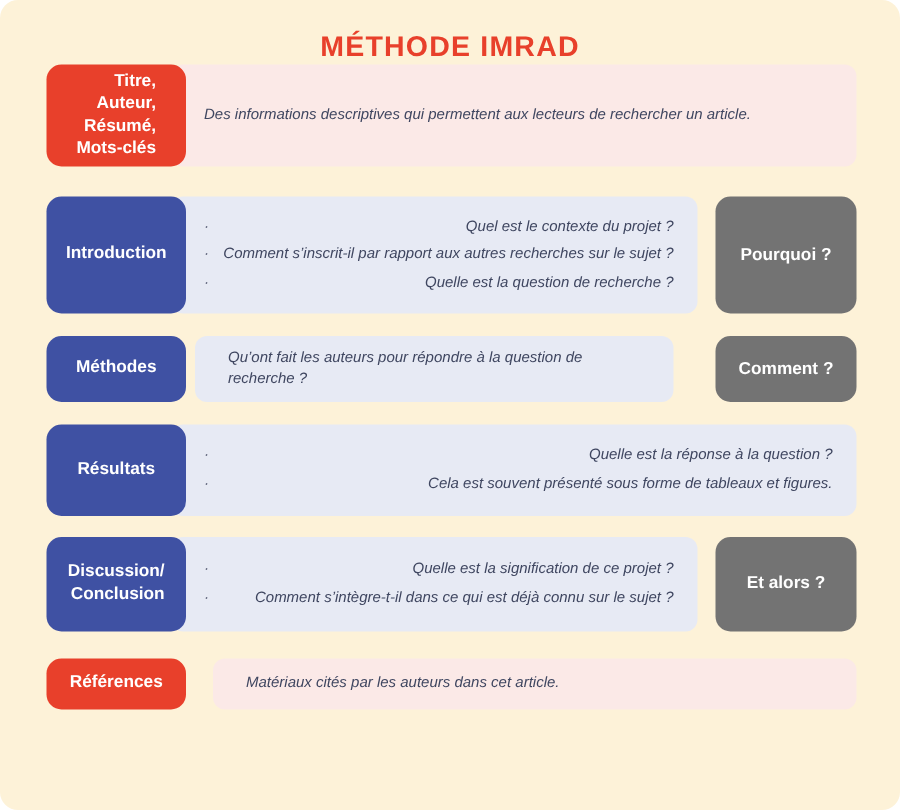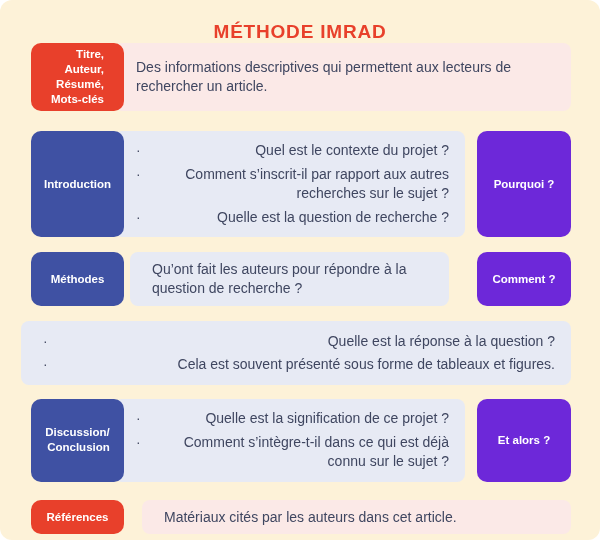--- a/index.html
+++ b/index.html
@@ -51,36 +51,37 @@
   }
   .label.red  { background: #E8402B; }
   .label.blue { background: #3F51A3; }
   .panel {
     flex: 1 1 auto;
     margin-left: -10px;
     border-radius: 8px;
     padding: 8px 16px 8px 22px;
     display: flex; flex-direction: column; justify-content: center;
     color: #3F4660;
-    font-size: 14px;
+    font-size: 10px;
     line-height: 1.35;
+    font-style: italic;
   }
   .panel.pink { background: #FBE9E7; }
   .panel.lav  { background: #E7EAF4; }
   .bullet { display: flex; margin: 2.5px 0; }
   .bullet .dot {
     flex: 0 0 12px;
     color: #4A5068;
     line-height: 1.35;
   }
   .bullet .btxt { flex: 1 1 auto; text-align: right; }
   .tag {
     width: 94px; flex: 0 0 94px;
     margin-left: 12px;
-    background: #6d28d9;
+    background: #737373;
     border-radius: 10px;
     color: #ffffff;
     font-size: 11.5px;
     font-weight: bold;
     display: flex; align-items: center; justify-content: center;
     text-align: center;
   }
 </style>
 </head>
 <body>
@@ -122,20 +123,21 @@
 
     <div class="row mb3 h-r3">
       <div class="label blue h-r3">Méthodes</div>
       <div class="panel lav">
         <div>Qu’ont fait les auteurs pour répondre à la question de recherche ?</div>
       </div>
       <div class="tag">Comment ?</div>
     </div>
 
     <div class="row mb4 h-r4">
+      <div class="label blue h-r4">Résultats</div>
       <div class="panel lav">
         <div class="bullet">
           <span class="dot">·</span>
           <span class="btxt">Quelle est la réponse à la question ?</span>
         </div>
         <div class="bullet">
           <span class="dot">·</span>
           <span class="btxt">Cela est souvent présenté sous forme de tableaux et figures.</span>
         </div>
       </div>

